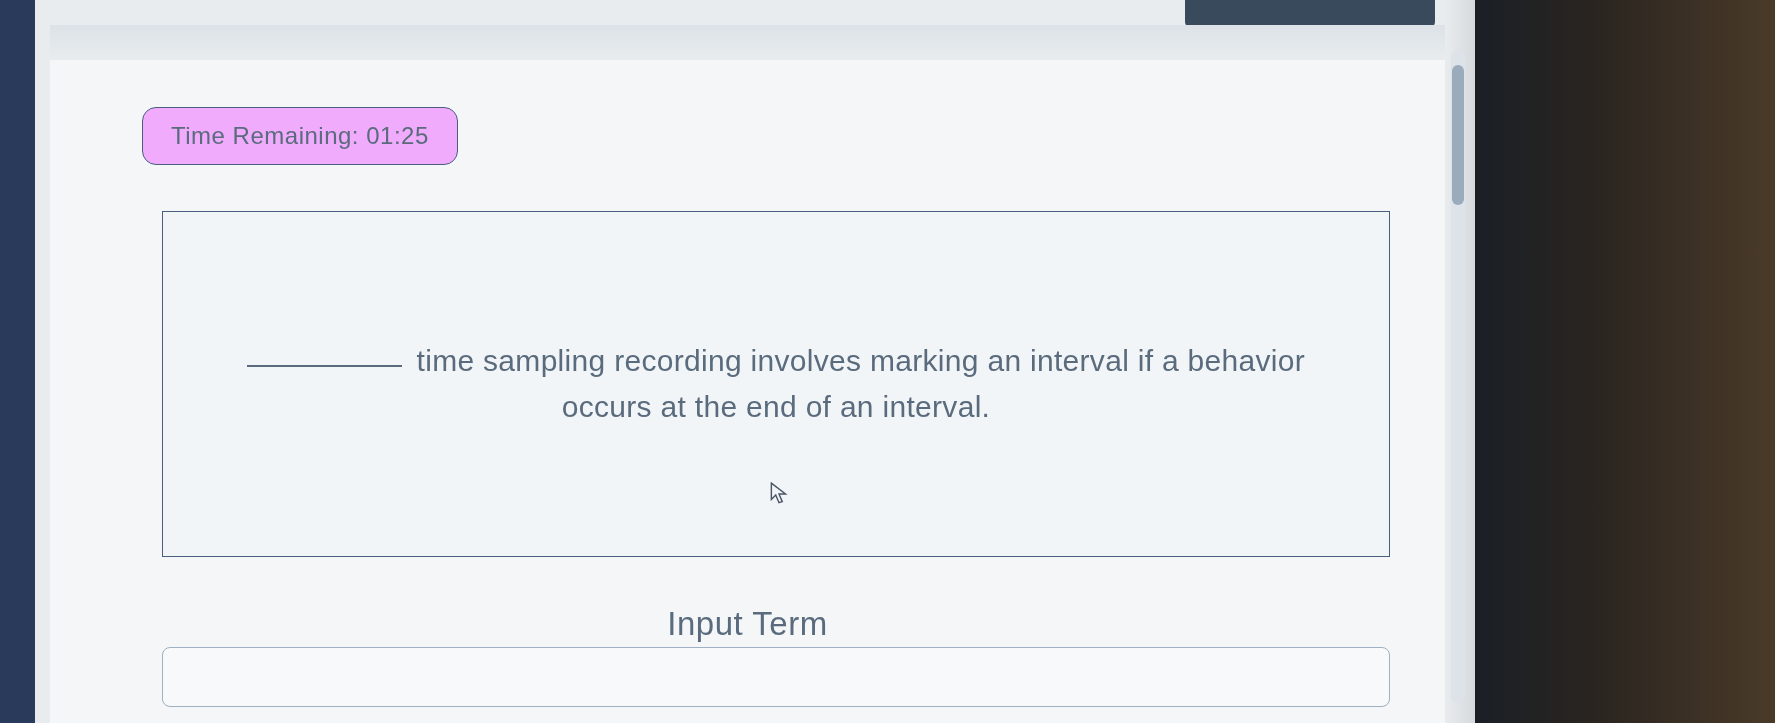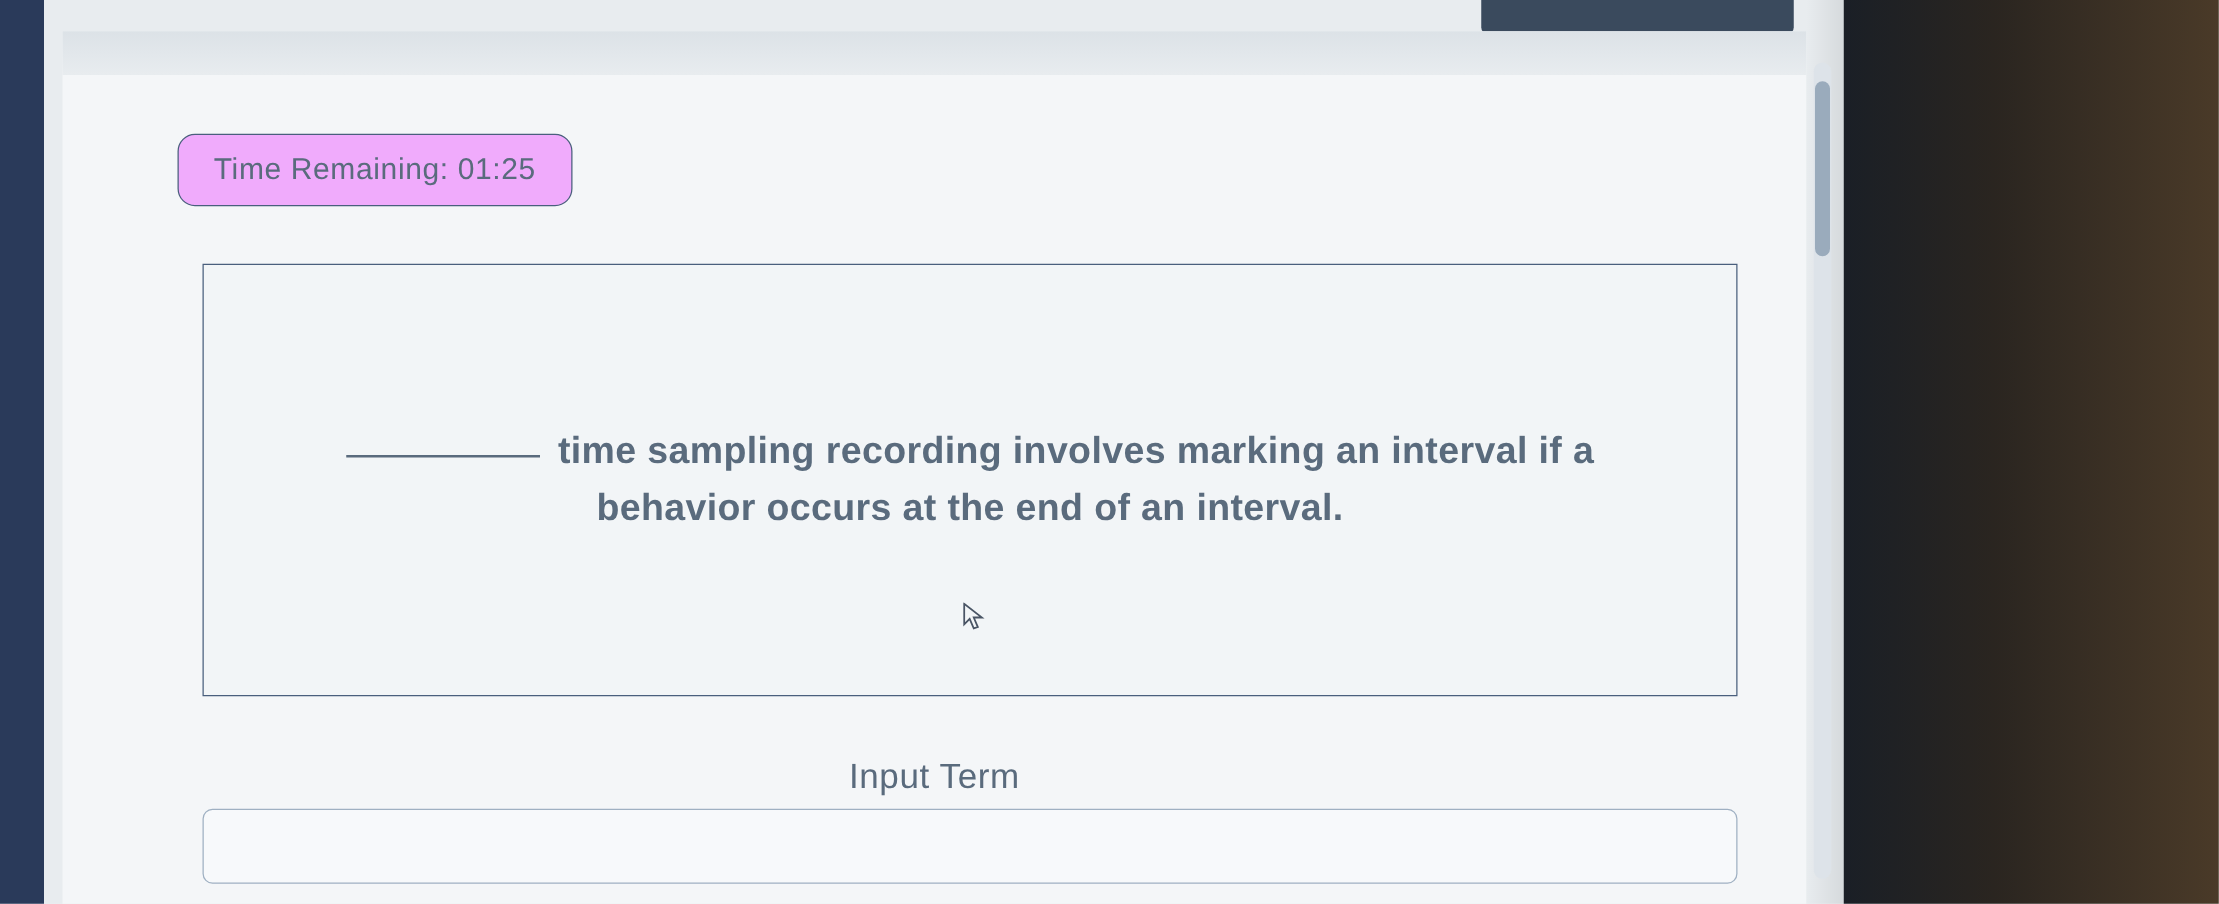--- a/index.html
+++ b/index.html
@@ -60,39 +60,39 @@
       display: flex;
       align-items: center;
       justify-content: center;
       padding: 20px 50px;
     }
     .question-text {
       font-size: 30px;
       color: #5a6b7d;
       text-align: center;
       line-height: 1.55;
-      font-weight: 700;
+      font-weight: 400;
       letter-spacing: 0.3px;
     }
     .blank-line {
       display: inline-block;
       width: 155px;
       border-bottom: 2px solid #5a6b7d;
       vertical-align: baseline;
       margin-right: 6px;
       position: relative;
       top: -4px;
     }
     .input-label {
       position: absolute;
       top: 580px;
       left: 0;
       right: 0;
       text-align: center;
-      font-size: 28px;
+      font-size: 33px;
       color: #5a6b7d;
       letter-spacing: 0.5px;
     }
     .input-field-container {
       position: absolute;
       top: 622px;
       left: 112px;
       right: 55px;
       height: 60px;
     }

